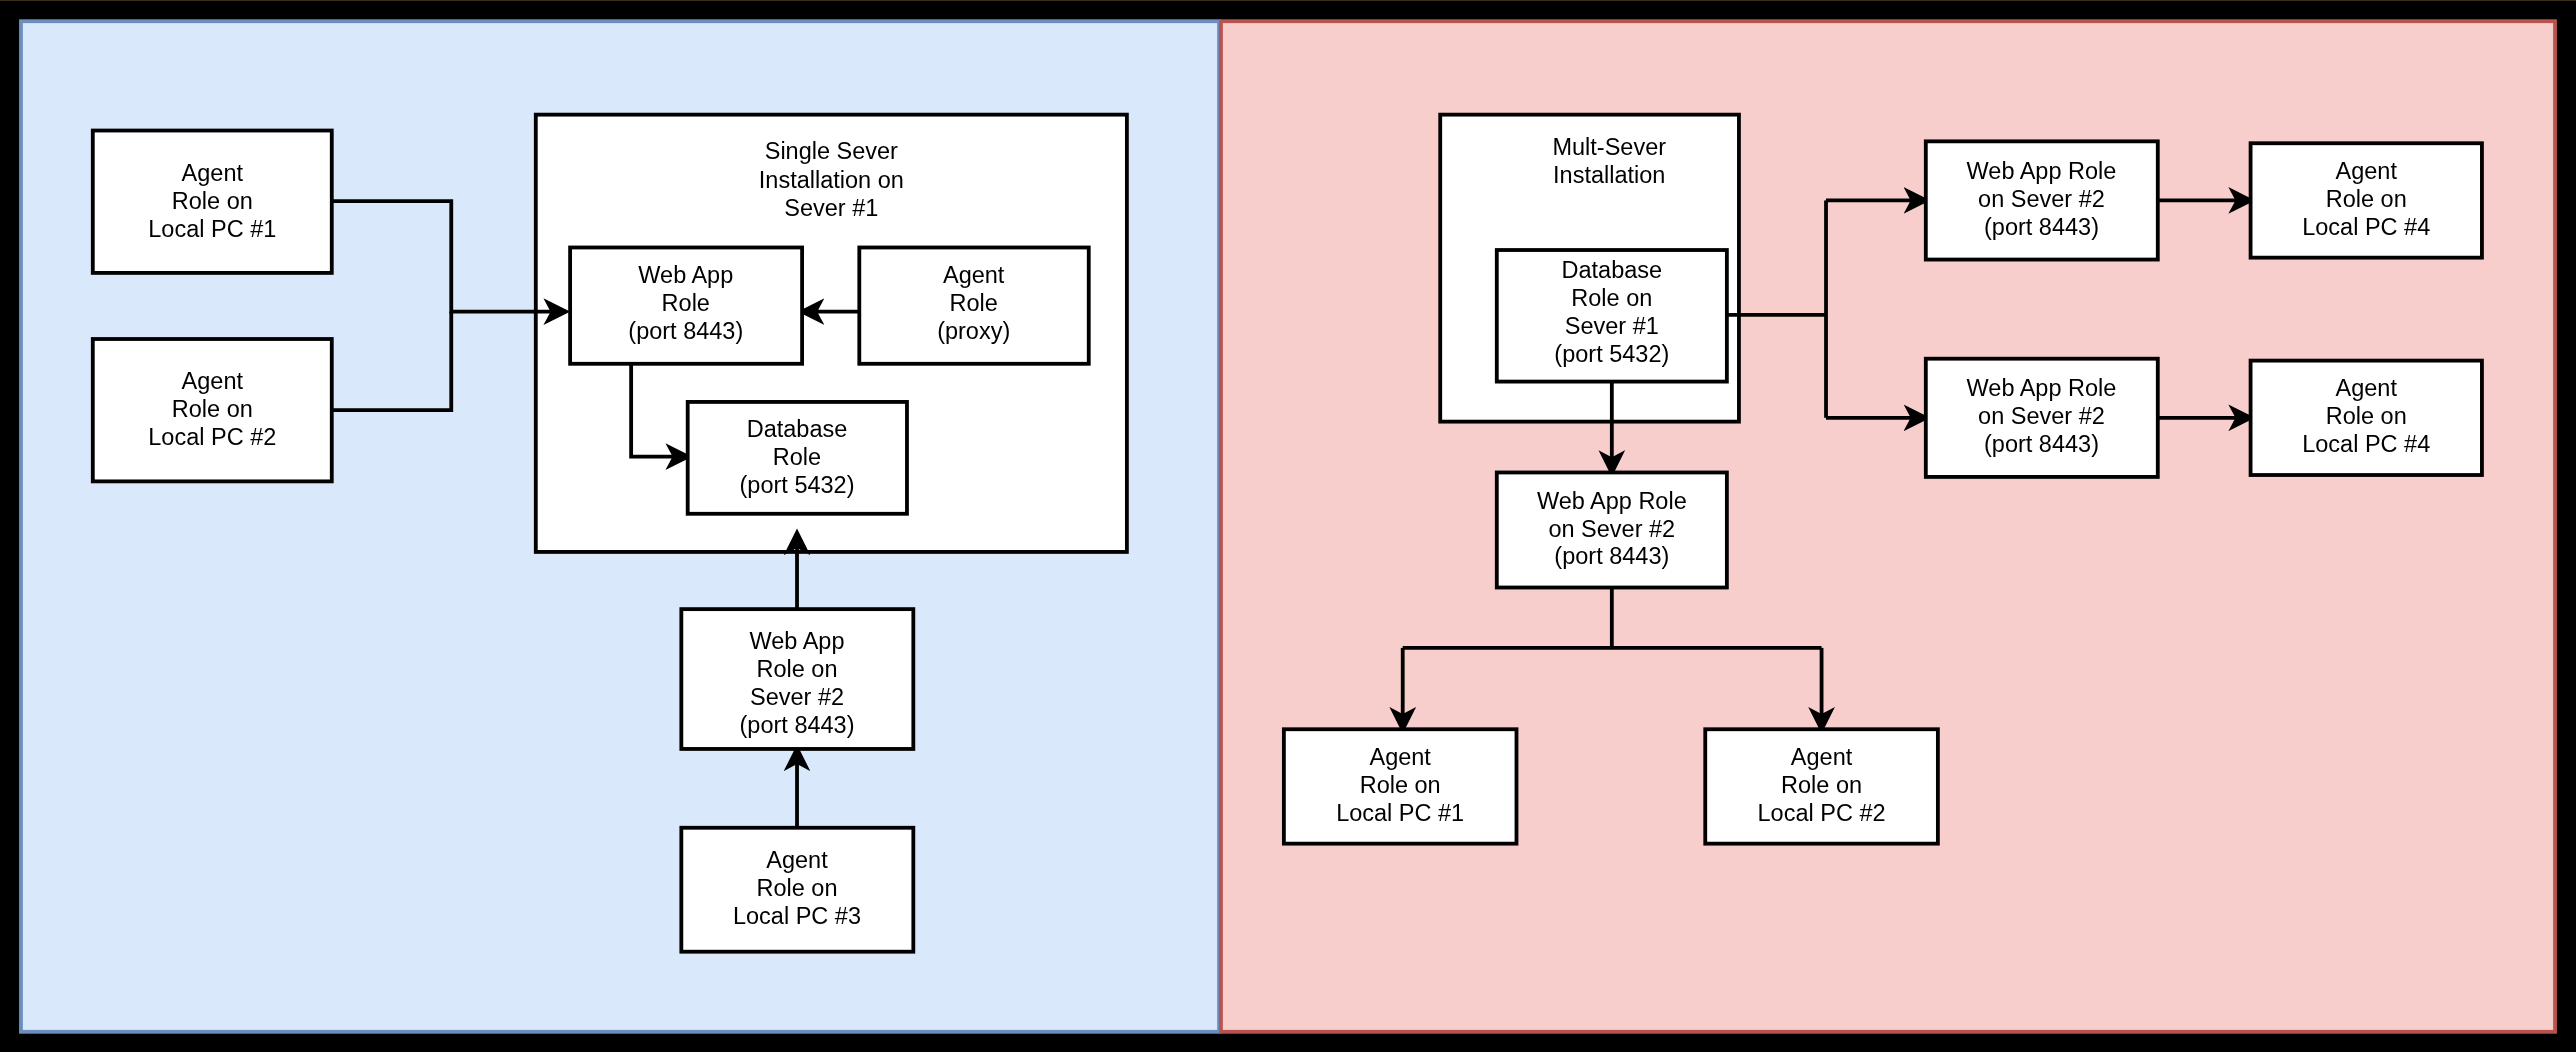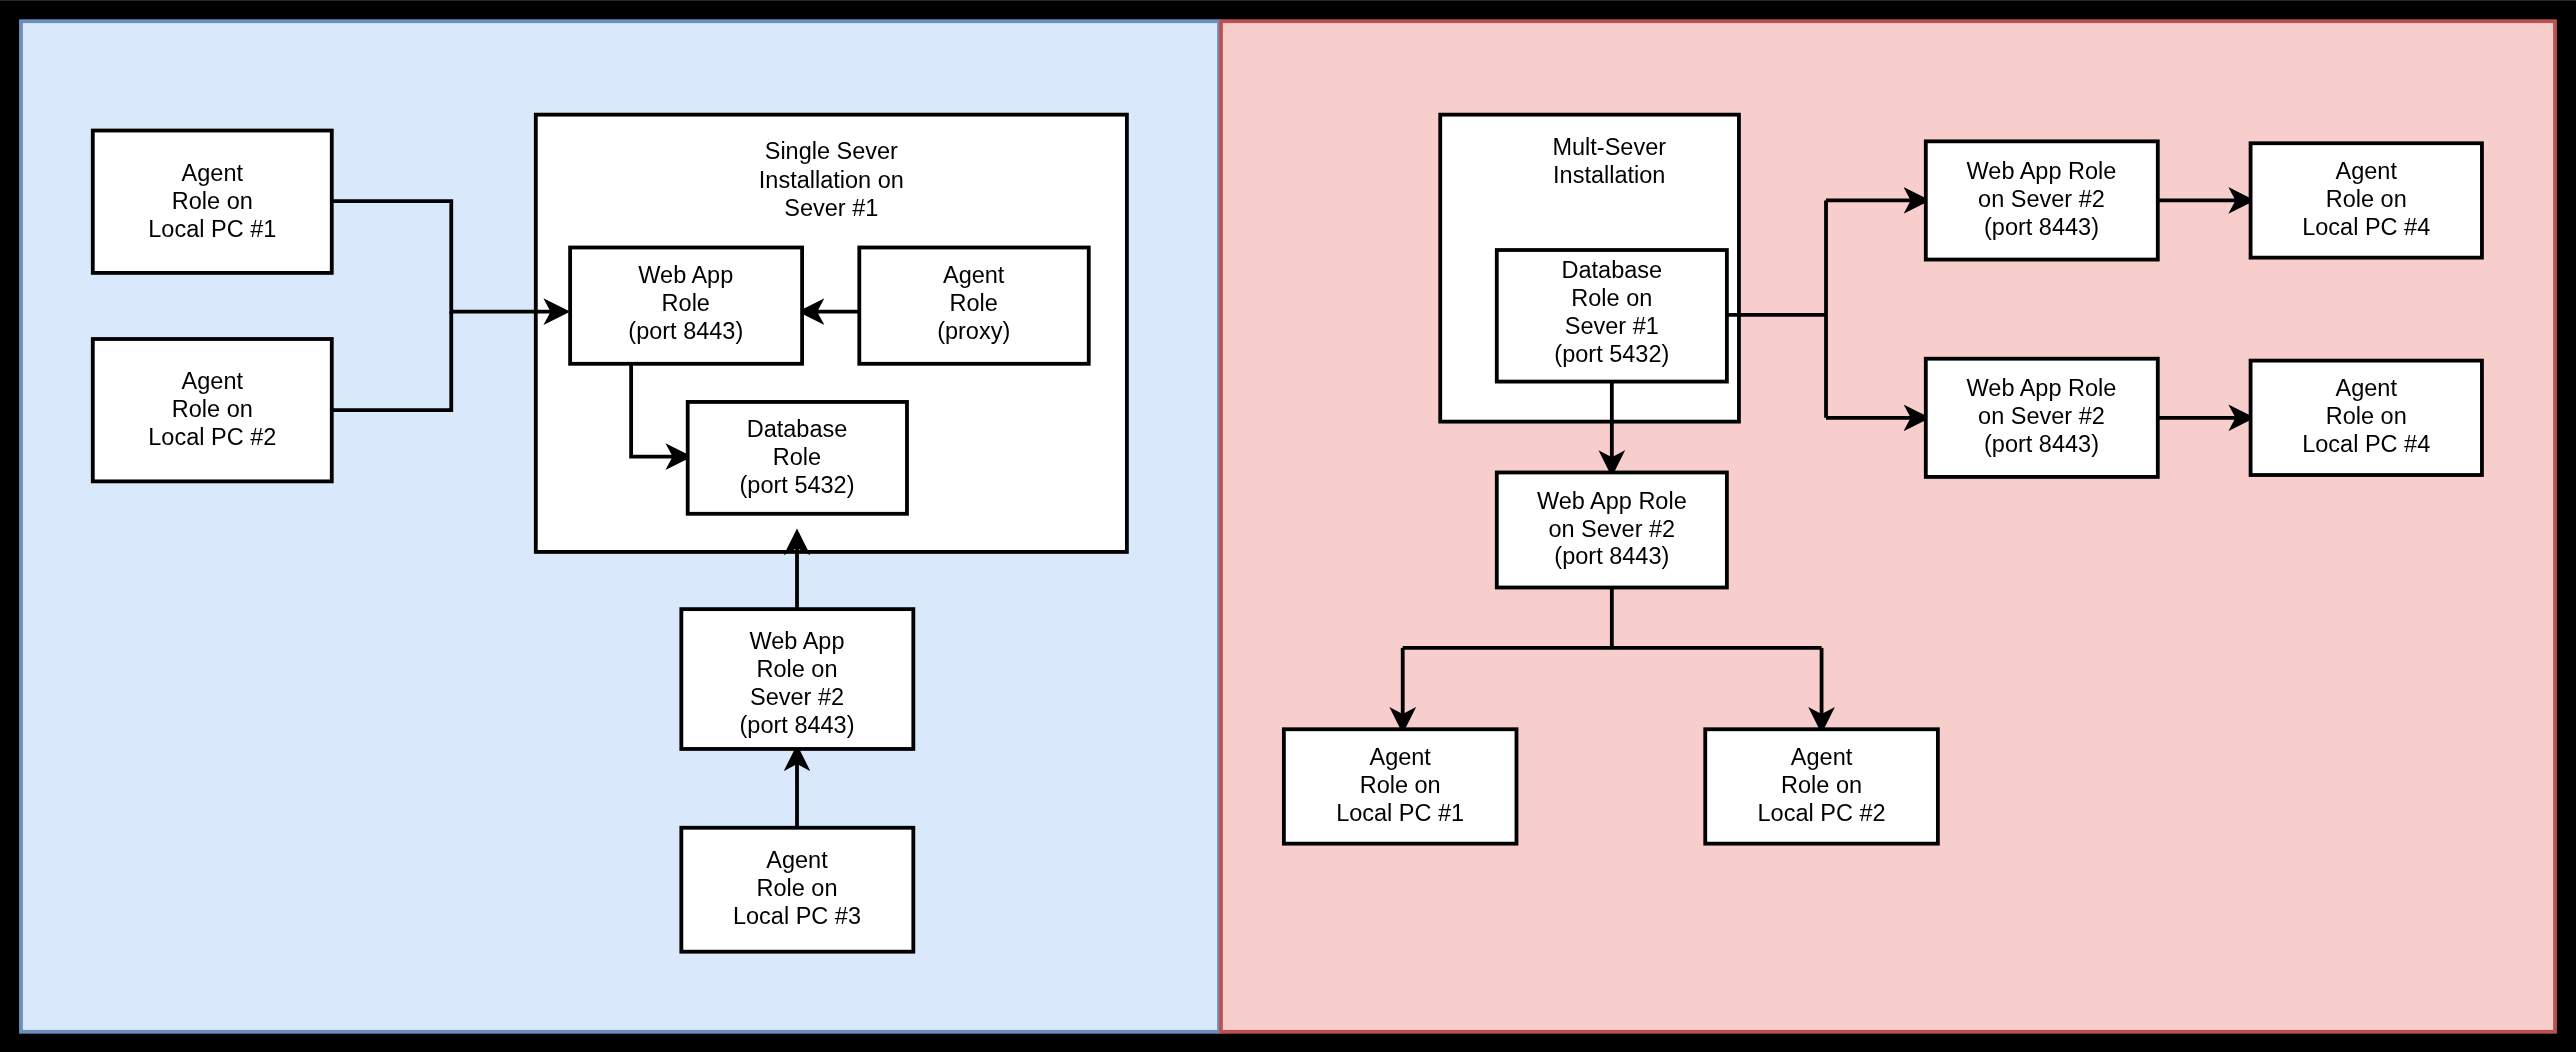--- a/index.html
+++ b/index.html
@@ -4,21 +4,21 @@
 <style>
   html, body {
     margin: 0;
     padding: 0;
     background: #000000;
   }
   #canvas {
     position: relative;
     width: 2576px;
     height: 1053px;
-    background: #a3a3a3;
+    background: #fdba74;
     overflow: hidden;
     font-family: "Liberation Sans", sans-serif;
   }
   #diagram-svg {
     position: absolute;
     left: 0;
     top: 0;
     width: 2576px;
     height: 1053px;
     display: block;

